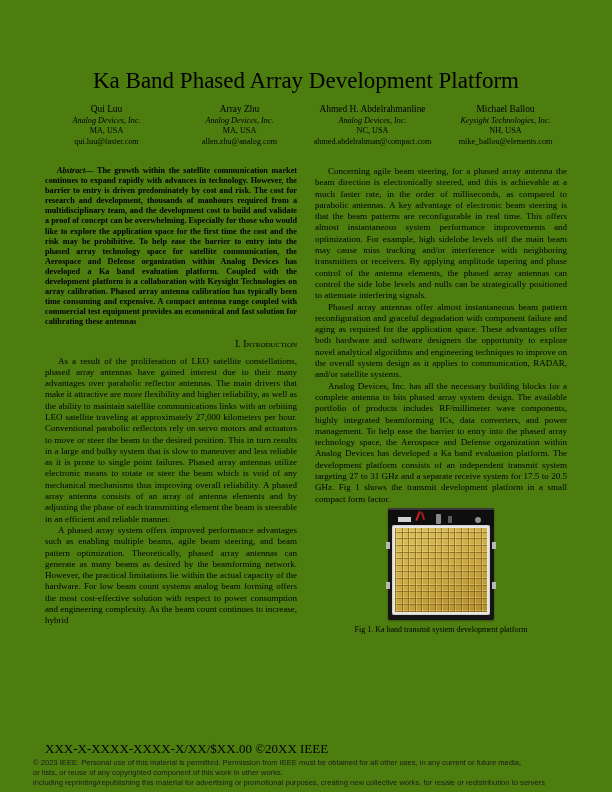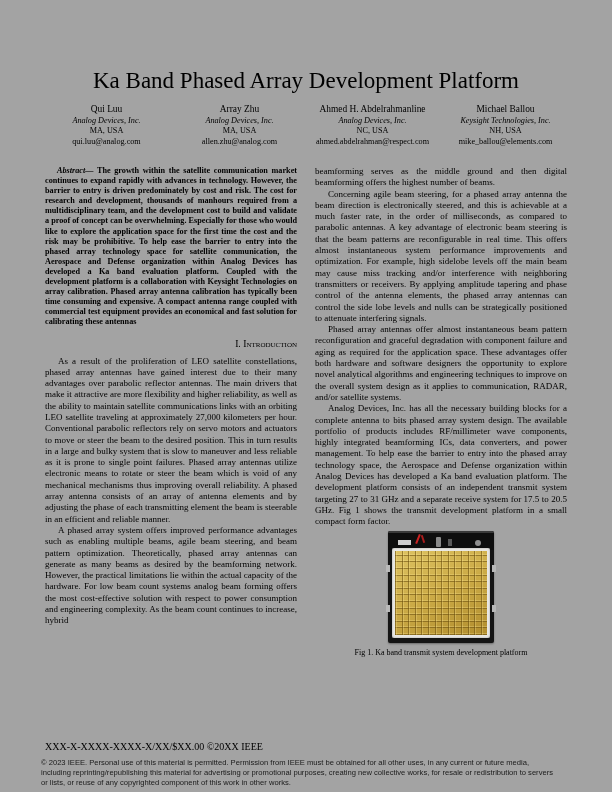--- a/index.html
+++ b/index.html
@@ -1,18 +1,18 @@
 <!DOCTYPE html>
 <html><head>
 <meta charset="utf-8">
 <style>
   html,body { margin:0; padding:0; background:#888; }
   .page {
     position:relative; width:612px; height:792px; margin:0 auto;
-    background:#a3a3a3; overflow:hidden; color:#000;
+    background:#4d7c0f; overflow:hidden; color:#000;
     font-family:"Liberation Serif", serif;
   }
   .title {
     position:absolute; top:53px; left:0; width:100%;
     text-align:center; font-size:23px; font-weight:normal;
   }
   .authors {
     position:absolute; top:104px; left:40px; right:40px;
     display:flex; justify-content:flex-end;
   }
@@ -69,72 +69,71 @@
     position:absolute; left:3px; right:3px; top:3px; bottom:3px;
     background-color:#c8a440;
     background-image:
       repeating-linear-gradient(90deg, rgba(110,82,16,0.6) 0 1px, rgba(255,235,150,0.28) 1px 2px, rgba(0,0,0,0) 2px 6.6px),
       repeating-linear-gradient(0deg, rgba(110,82,16,0.6) 0 1px, rgba(255,235,150,0.28) 1px 2px, rgba(0,0,0,0) 2px 6.6px),
       linear-gradient(155deg, #ddc262 0%, #cbaa46 50%, #b18d2e 100%);
   }
   .fig-caption { margin-top:5px; font-size:8px; text-align:center;font-family:Liberation Serif, serif; }
 
   .footnote {
-    position:absolute; left:45px; top:741px; font-size:10px;
+    position:absolute; left:45px; top:741px; font-size:13px;
   }
   .ieee-notice {
-    position:absolute; left:41px; top:758px;
+    position:absolute; left:33px; top:758px;
     font-family:"Liberation Sans", sans-serif; font-size:7.6px;
     line-height:9.8px; color:#1a1a1a;
   }
   .ieee-notice div { white-space:nowrap; }
 </style>
 </head>
 <body>
 
 <div class="page">
 
   <h1 class="title">Ka Band Phased Array Development Platform</h1>
 
   <div class="authors">
     <div class="author">
       <div class="author-name">Qui Luu</div>
       <div class="author-aff">Analog Devices, Inc.</div>
       <div class="author-loc">MA, USA</div>
-      <div class="author-email">qui.luu@analog.com</div>
+      <div class="author-email">qui.luu@faster.com</div>
     </div>
     <div class="author">
       <div class="author-name">Array Zhu</div>
       <div class="author-aff">Analog Devices, Inc.</div>
       <div class="author-loc">MA, USA</div>
       <div class="author-email">allen.zhu@analog.com</div>
     </div>
     <div class="author">
       <div class="author-name">Ahmed H. Abdelrahmanline</div>
       <div class="author-aff">Analog Devices, Inc.</div>
       <div class="author-loc">NC, USA</div>
-      <div class="author-email">ahmed.abdelrahman@respect.com</div>
+      <div class="author-email">ahmed.abdelrahman@compact.com</div>
     </div>
     <div class="author">
       <div class="author-name">Michael Ballou</div>
       <div class="author-aff">Keysight Technologies, Inc.</div>
       <div class="author-loc">NH, USA</div>
       <div class="author-email">mike_ballou@elements.com</div>
     </div>
   </div>
 
   <div class="col col-left">
     <p class="abstract"><span class="abstract-label">Abstract—</span><span> The growth within the satellite communication market continues to expand rapidly with advances in technology. However, the barrier to entry is driven predominately by cost and risk.  The cost for research and development, thousands of manhours required from a multidisciplinary team, and the development cost to build and validate a proof of concept can be overwhelming.  Especially for those who would like to explore the application space for the first time the cost and the risk may be prohibitive.  To help ease the barrier to entry into the phased array technology space for satellite communication, the Aerospace and Defense organization within Analog Devices has developed a Ka band evaluation platform.  Coupled with the development platform is a collaboration with Keysight Technologies on array calibration.  Phased array antenna calibration has typically been time consuming and expensive.  A compact antenna range coupled with commercial test equipment provides an economical and fast solution for calibrating these antennas</span></p>
     <h2 class="section-heading">I. Introduction</h2>
     <p class="body-p">As a result of the proliferation of LEO satellite constellations, phased array antennas have gained interest due to their many advantages over parabolic reflector antennas.  The main drivers that make it attractive are more flexibility and higher reliability, as well as the ability to maintain satellite communications links with an orbiting LEO satellite traveling at approximately 27,000 kilometers per hour.  Conventional parabolic reflectors rely on servo motors and actuators to move or steer the beam to the desired position.  This in turn results in a large and bulky system that is slow to maneuver and less reliable as it is prone to single point failures.   Phased array antennas utilize electronic means to rotate or steer the beam which is void of any mechanical mechanisms thus improving overall reliability.  A phased array antenna consists of an array of antenna elements and by adjusting the phase of each transmitting element the beam is steerable in an efficient and reliable manner.</p>
     <p class="body-p">A phased array system offers improved performance advantages such as enabling multiple beams, agile beam steering, and beam pattern optimization.  Theoretically, phased array antennas can generate as many beams as desired by the beamforming network.  However, the practical limitations lie within the actual capacity of the hardware. For low beam count systems analog beam forming offers the most cost-effective solution with respect to power consumption and engineering complexity.  As the beam count continues to increase, hybrid</p>
   </div>
 
   <div class="col col-right">
-    <p class="body-p noindent">beamforming serves as the middle ground and then digital beamforming offers the highest number of beams.</p>
     <p class="body-p">Concerning agile beam steering, for a phased array antenna the beam direction is electronically steered, and this is achievable at a much faster rate, in the order of milliseconds, as compared to parabolic antennas.  A key advantage of electronic beam steering is that the beam patterns are reconfigurable in real time.  This offers almost instantaneous system performance improvements and optimization.  For example, high sidelobe levels off the main beam may cause miss tracking and/or interference with neighboring transmitters or receivers.  By applying amplitude tapering and phase control of the antenna elements, the phased array antennas can control the side lobe levels and nulls can be strategically positioned to attenuate interfering signals.</p>
     <p class="body-p">Phased array antennas offer almost instantaneous beam pattern reconfiguration and graceful degradation with component failure and aging as required for the application space.  These advantages offer both hardware and software designers the opportunity to explore novel analytical algorithms and engineering techniques to improve on the overall system design as it applies to communication, RADAR, and/or satellite systems.</p>
     <p class="body-p">Analog Devices, Inc. has all the necessary building blocks for a complete antenna to bits phased array system design.  The available portfolio of products includes RF/millimeter wave components, highly integrated beamforming ICs, data converters, and power management.  To help ease the barrier to entry into the phased array technology space, the Aerospace and Defense organization within Analog Devices has developed a Ka band evaluation platform.  The development platform consists of an independent transmit system targeting 27 to 31 GHz and a separate receive system for 17.5 to 20.5 GHz.  Fig 1 shows the transmit development platform in a small compact form factor.</p>
 
     <div class="figure-wrap">
       <div class="device">
         <div class="device-top">
           <div class="conn-a"></div>
           <div class="wire"></div>
           <div class="wire2"></div>
@@ -151,17 +150,17 @@
         </div>
       </div>
       <div class="fig-caption">Fig 1. Ka band transmit system development platform</div>
     </div>
   </div>
 
   <div class="footnote">XXX-X-XXXX-XXXX-X/XX/$XX.00 ©20XX IEEE</div>
 
   <div class="ieee-notice">
     <div>© 2023 IEEE. Personal use of this material is permitted. Permission from IEEE must be obtained for all other uses, in any current or future media,</div>
+    <div>or lists, or reuse of any copyrighted component of this work in other works.</div>
     <div>including reprinting/republishing this material for advertising or promotional purposes, creating new collective works, for resale or redistribution to servers</div>
-    <div>or lists, or reuse of any copyrighted component of this work in other works.</div>
   </div>
 
 </div>
 
 </body></html>

